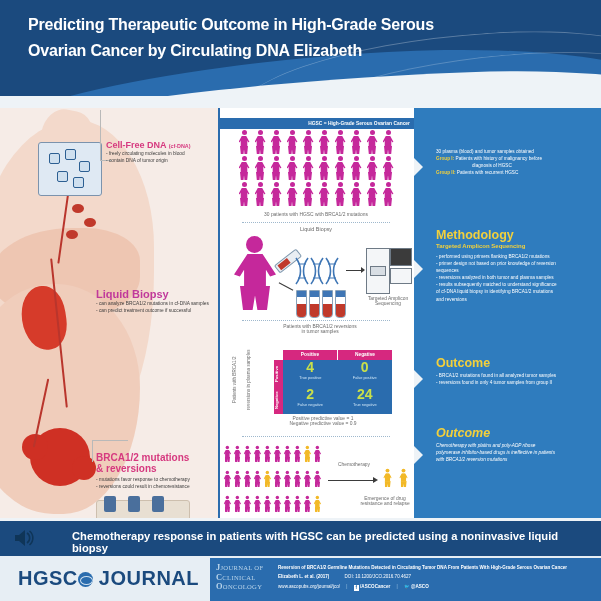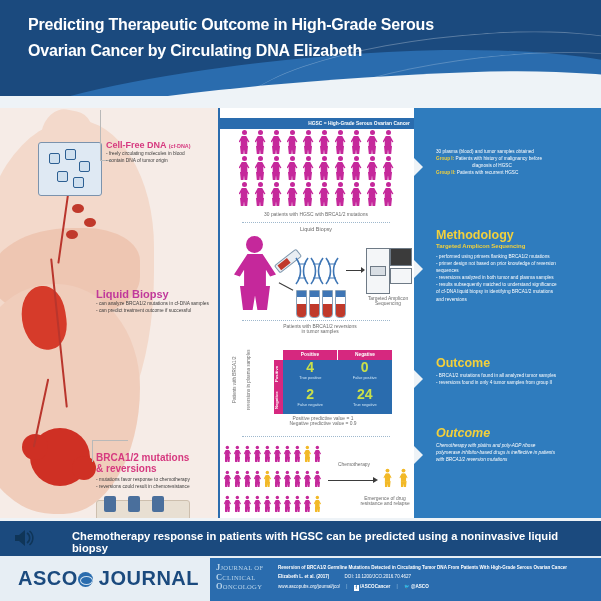--- a/index.html
+++ b/index.html
@@ -701,21 +701,21 @@
     <svg class="spk" viewBox="0 0 20 18">
       <path d="M1,6 H5 L11,1 V17 L5,12 H1 Z" fill="#0f3558"></path>
       <path d="M13,4 A6,6 0 0 1 13,14" stroke="#0f3558" stroke-width="1.6" fill="none"></path>
       <path d="M15.5,2 A9,9 0 0 1 15.5,16" stroke="#0f3558" stroke-width="1.6" fill="none"></path>
     </svg>
     <div class="txt">Chemotherapy response in patients with HGSC can be predicted using a noninvasive liquid biopsy</div>
   </div>
 
   <div class="footer">
     <div class="ascologo">
-      <span>ASCO</span><span class="globe"></span>
+      <span>HGSC</span><span class="globe"></span>
       <span>JOURNAL</span>
     </div>
   </div>
 
   <div class="citebox">
     <div class="jco">
       <div><b>J</b><span>JOURNAL OF</span></div>
       <div><b>C</b><span>CLINICAL</span></div>
       <div><b>O</b><span>ONCOLOGY</span></div>
     </div>

